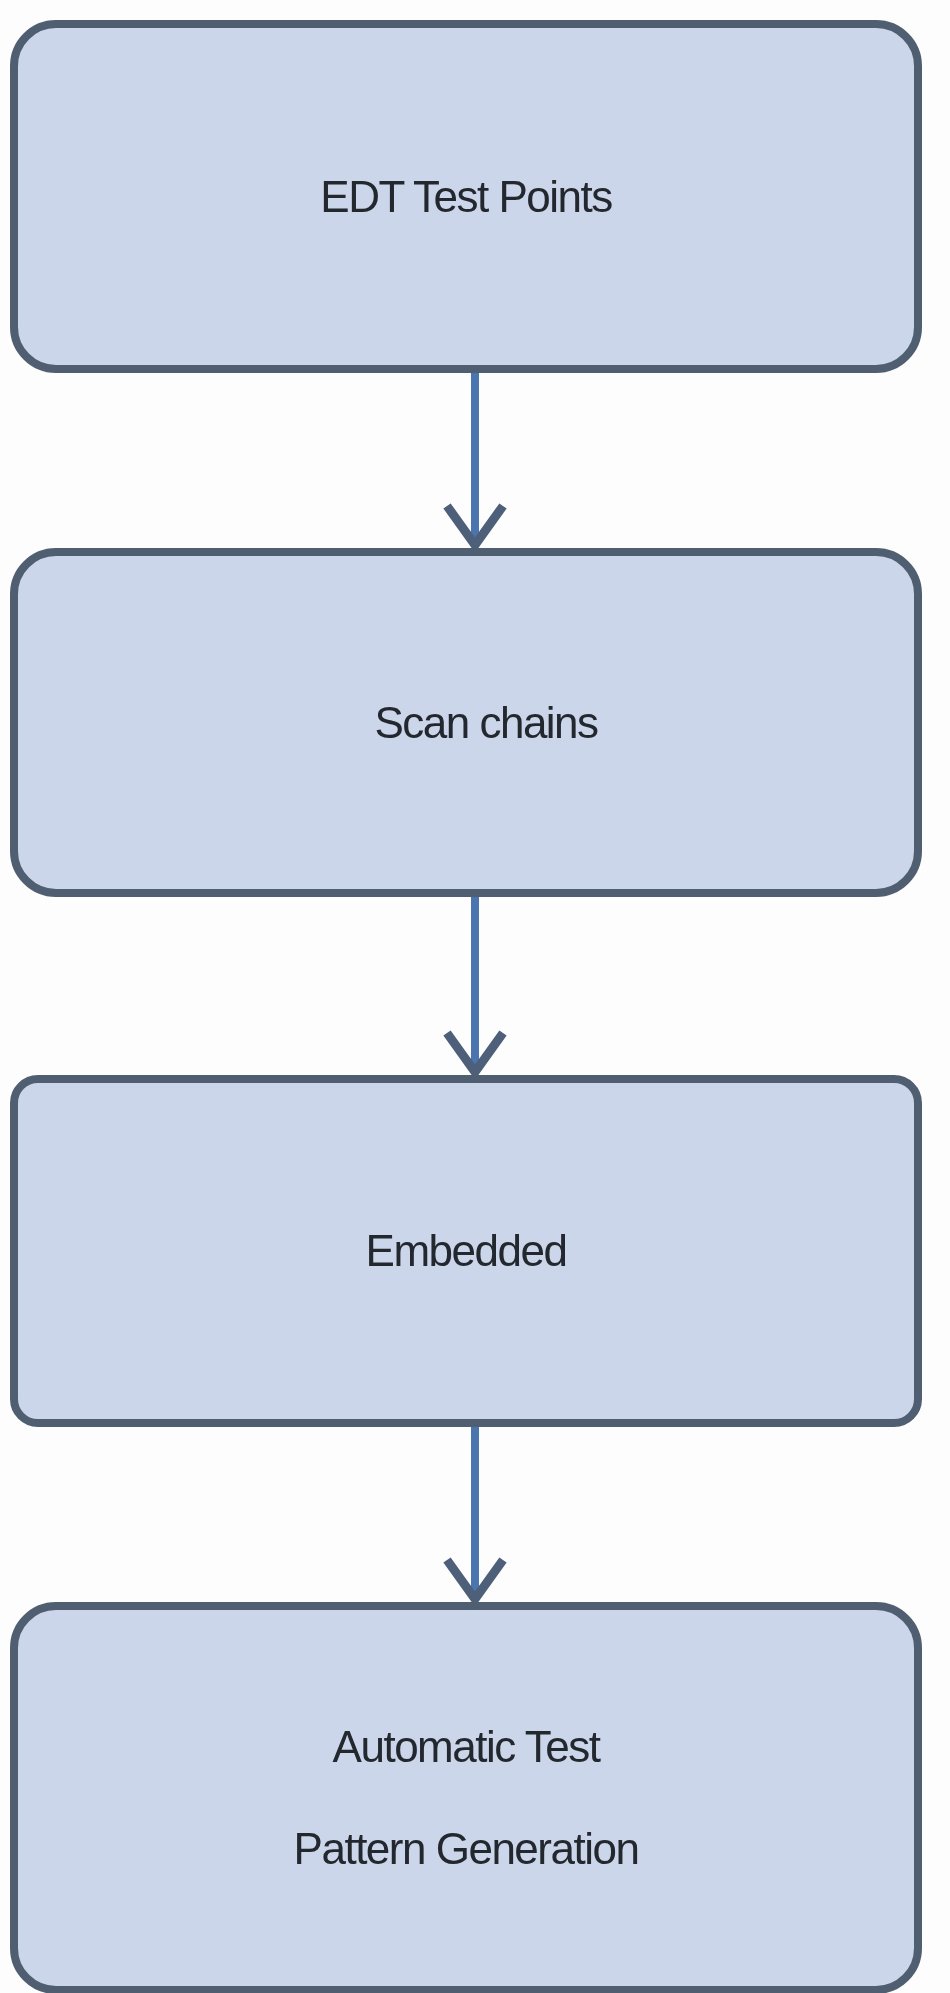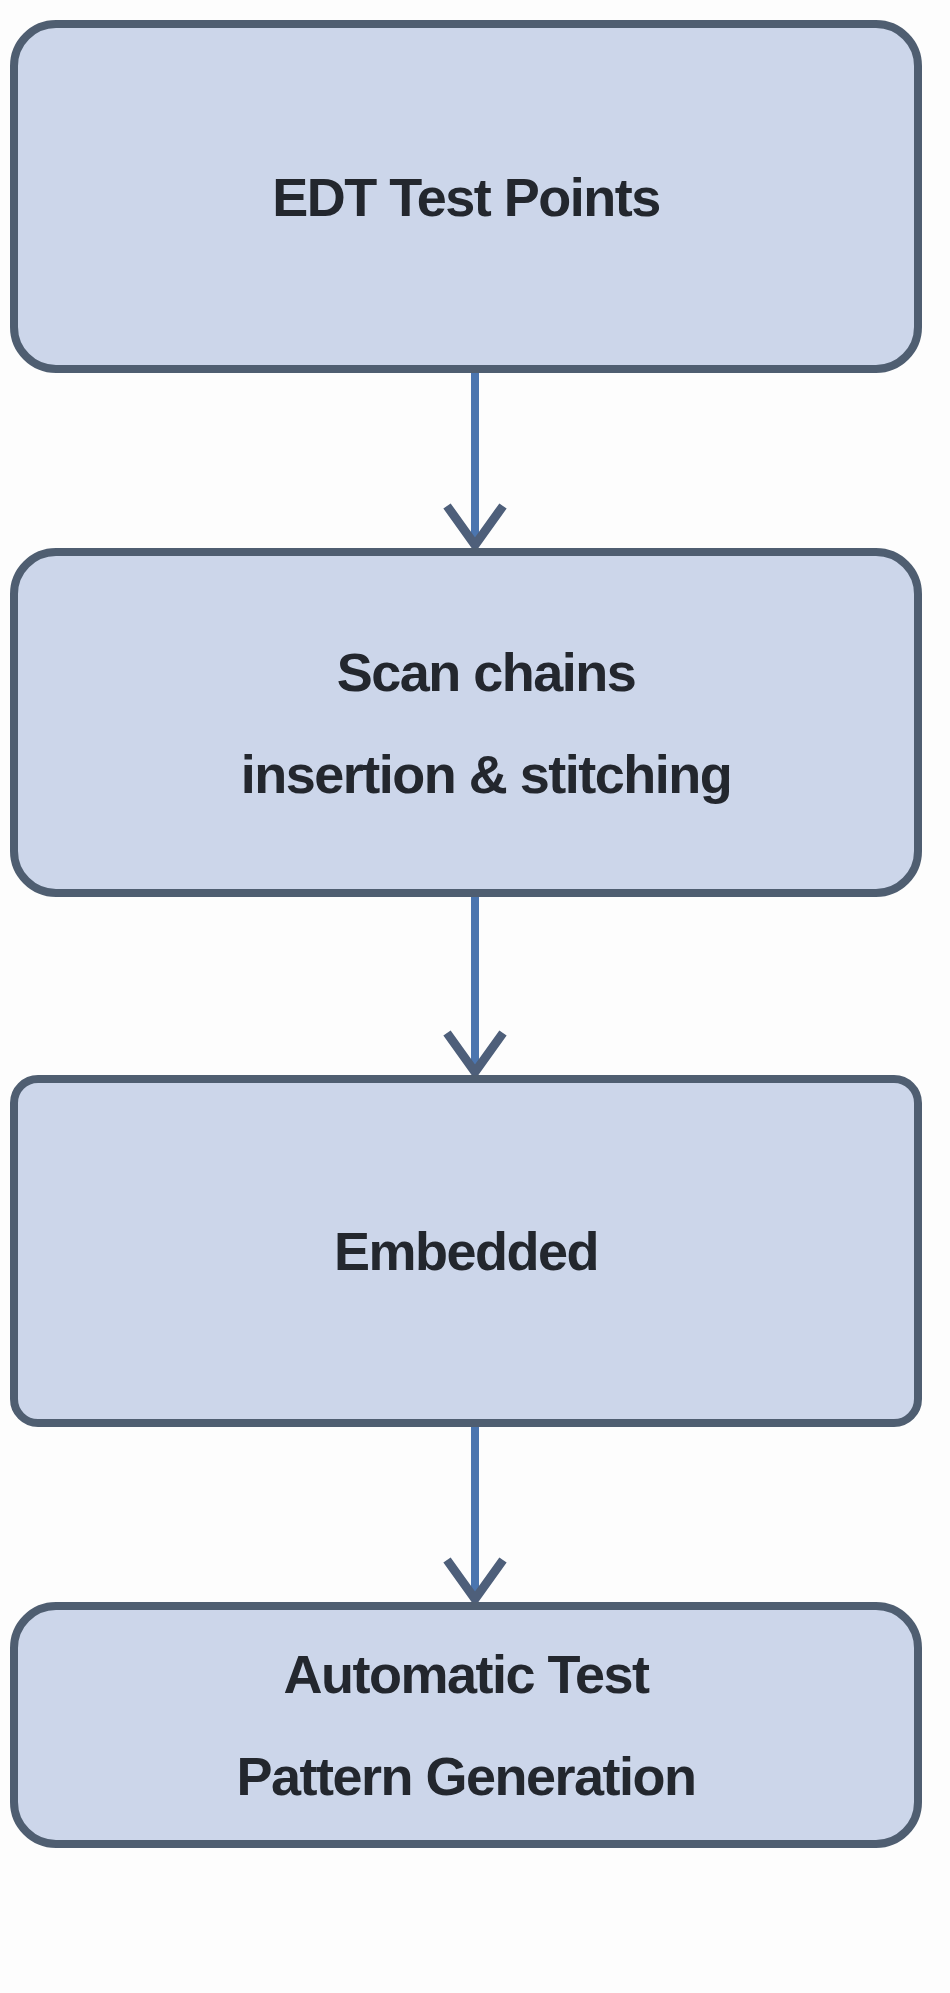--- a/index.html
+++ b/index.html
@@ -28,31 +28,31 @@
     border: 8px solid var(--node-border);
     border-radius: 46px;
     display: flex;
     flex-direction: column;
     align-items: center;
     justify-content: center;
     text-align: center;
   }
   .node-line {
     display: block;
-    font-size: 54px;
+    font-size: 44px;
     line-height: 102px;
-    font-weight: 700;
+    font-weight: 400;
     letter-spacing: -1.5px;
     color: var(--text);
     white-space: nowrap;
   }
   .node-1 { top: 20px;   height: 353px; }
   .node-2 { top: 548px;  height: 349px; padding-left: 40px; }
   .node-3 { top: 1075px; height: 352px; border-radius: 28px; }
-  .node-4 { top: 1602px; height: 246px; }
+  .node-4 { top: 1602px; height: 392px; }
   .arrow {
     position: absolute;
     left: 415px;
     width: 120px;
     display: block;
   }
   .arrow-1 { top: 373px;  height: 177px; }
   .arrow-2 { top: 897px;  height: 180px; }
   .arrow-3 { top: 1427px; height: 177px; }
   .arrow line {
@@ -76,21 +76,20 @@
     <span class="node-line">EDT Test Points</span>
   </div>
 
   <svg class="arrow arrow-1" viewBox="0 0 120 177">
     <line x1="60" y1="0" x2="60" y2="170"></line>
     <polyline points="32,133 60,172 88,133"></polyline>
   </svg>
 
   <div class="node node-2">
     <span class="node-line">Scan chains</span>
-    <span class="node-line">insertion &amp; stitching</span>
   </div>
 
   <svg class="arrow arrow-2" viewBox="0 0 120 180">
     <line x1="60" y1="0" x2="60" y2="173"></line>
     <polyline points="32,136 60,175 88,136"></polyline>
   </svg>
 
   <div class="node node-3">
     <span class="node-line">Embedded</span>
   </div>

